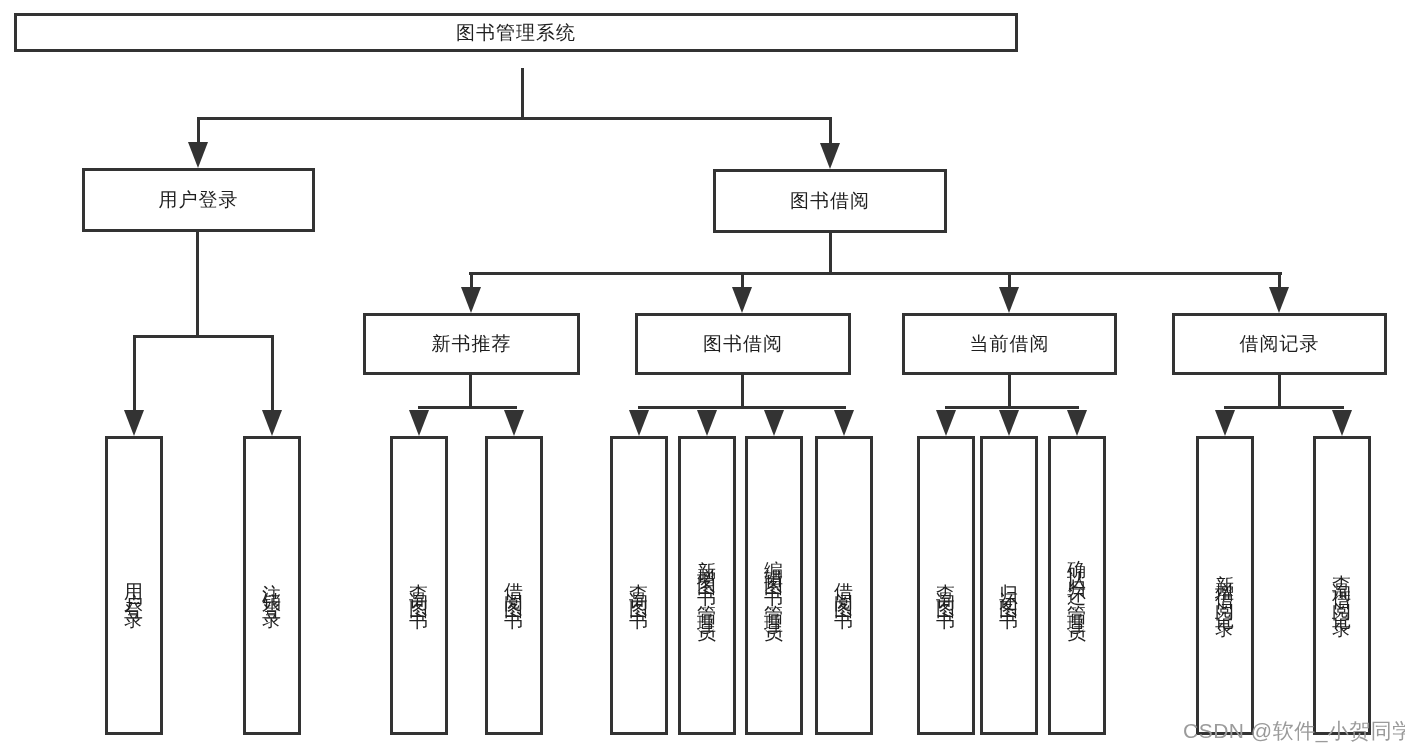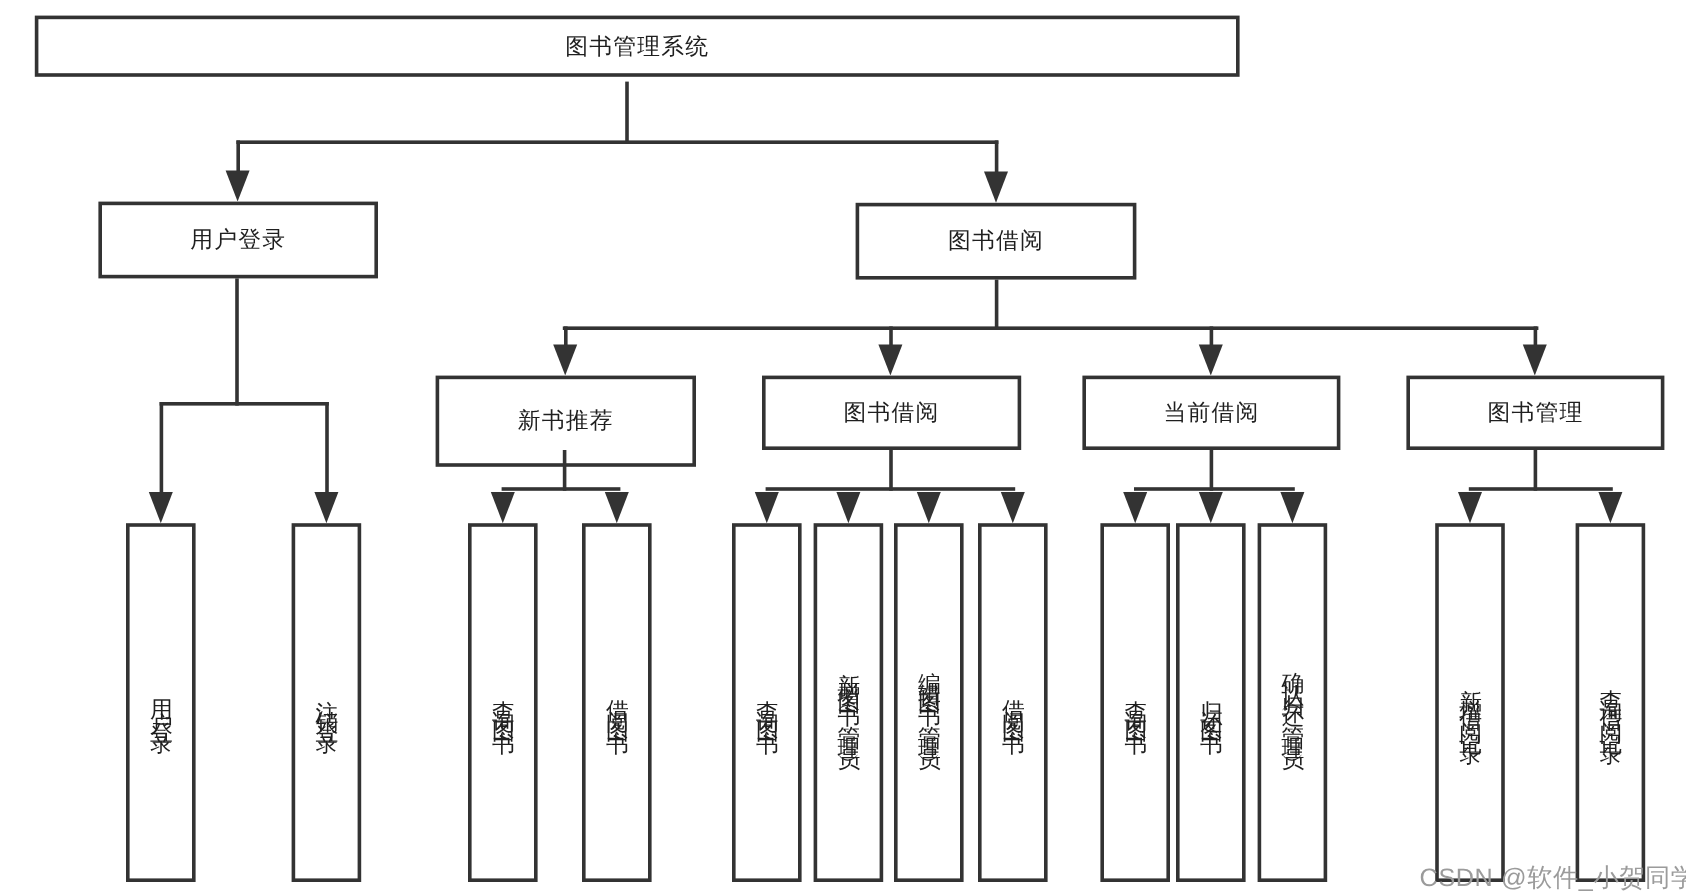--- a/index.html
+++ b/index.html
@@ -62,21 +62,21 @@
     letter-spacing:0.5px;
     z-index:5;
     white-space:nowrap;
   }
 </style>
 </head>
 <body>
 
 <div id="stage">
 
-  <div class="box" style="left:29px;top:13px;width:1004px;height:51px;text-align:center;">
+  <div class="box" style="left:14px;top:13px;width:1004px;height:39px;text-align:center;">
     <span>图书管理系统</span>
   </div>
 
   <div class="ln" style="left:521px;top:68px;width:3px;height:52px;"></div>
   <div class="ln" style="left:197px;top:117px;width:635px;height:3px;"></div>
   <div class="ln" style="left:197px;top:117px;width:3px;height:28px;"></div>
   <div class="ln" style="left:829px;top:117px;width:3px;height:29px;"></div>
   <div class="arrow" style="left:188px;top:142px;"></div>
   <div class="arrow" style="left:820px;top:143px;"></div>
 
@@ -91,31 +91,31 @@
   <div class="ln" style="left:469px;top:272px;width:813px;height:3px;"></div>
   <div class="ln" style="left:470px;top:272px;width:3px;height:18px;"></div>
   <div class="ln" style="left:741px;top:272px;width:3px;height:18px;"></div>
   <div class="ln" style="left:1008px;top:272px;width:3px;height:18px;"></div>
   <div class="ln" style="left:1278px;top:272px;width:3px;height:18px;"></div>
   <div class="arrow" style="left:461px;top:287px;"></div>
   <div class="arrow" style="left:732px;top:287px;"></div>
   <div class="arrow" style="left:999px;top:287px;"></div>
   <div class="arrow" style="left:1269px;top:287px;"></div>
 
-  <div class="box" style="left:363px;top:313px;width:217px;height:76px;">
+  <div class="box" style="left:363px;top:313px;width:217px;height:62px;">
     <span>新书推荐</span>
   </div>
   <div class="box" style="left:635px;top:313px;width:216px;height:62px;">
     <span>图书借阅</span>
   </div>
   <div class="box" style="left:902px;top:313px;width:215px;height:62px;">
     <span>当前借阅</span>
   </div>
   <div class="box" style="left:1172px;top:313px;width:215px;height:62px;">
-    <span>图书管理</span>
+    <span>借阅记录</span>
   </div>
 
   <div class="ln" style="left:196px;top:232px;width:3px;height:106px;"></div>
   <div class="ln" style="left:133px;top:335px;width:141px;height:3px;"></div>
   <div class="ln" style="left:133px;top:335px;width:3px;height:79px;"></div>
   <div class="ln" style="left:271px;top:335px;width:3px;height:79px;"></div>
   <div class="arrow" style="left:124px;top:410px;"></div>
   <div class="arrow" style="left:262px;top:410px;"></div>
 
   <div class="ln" style="left:469px;top:375px;width:3px;height:34px;"></div>

